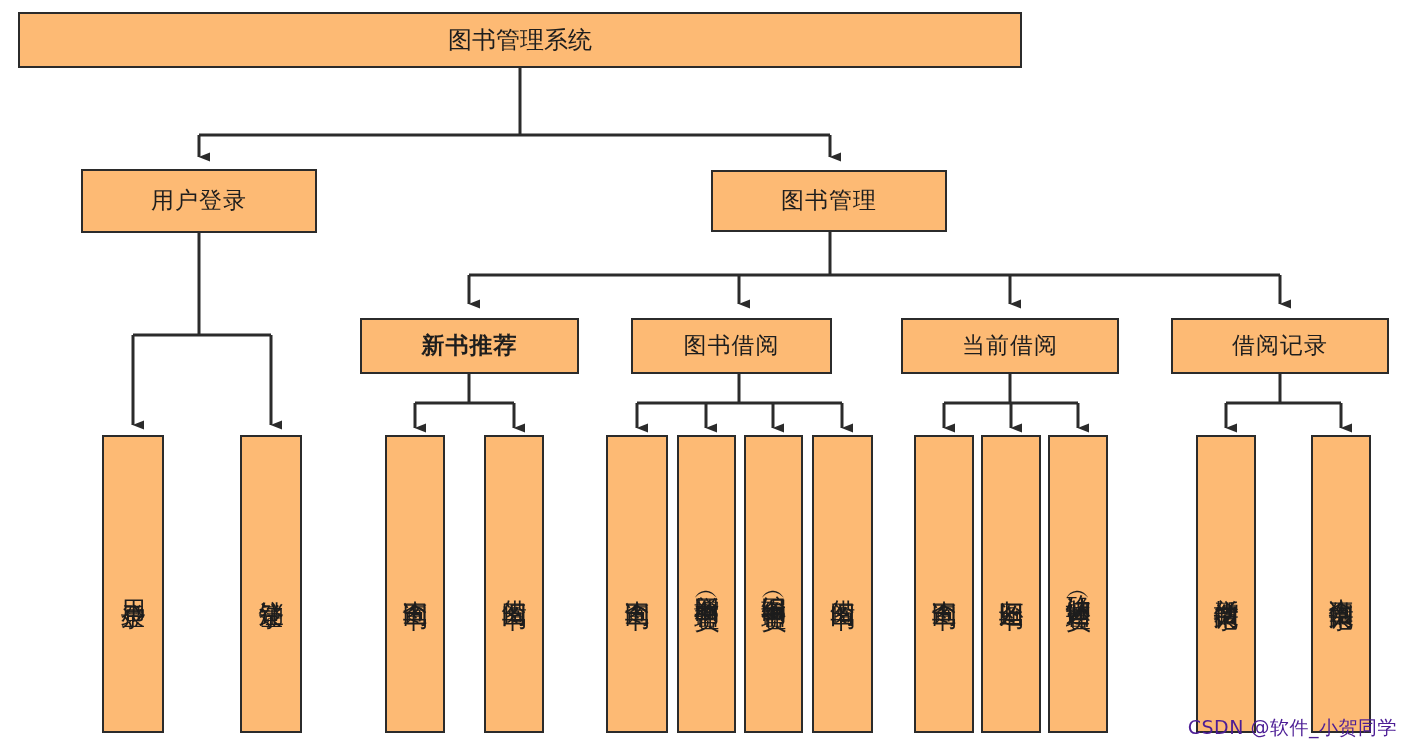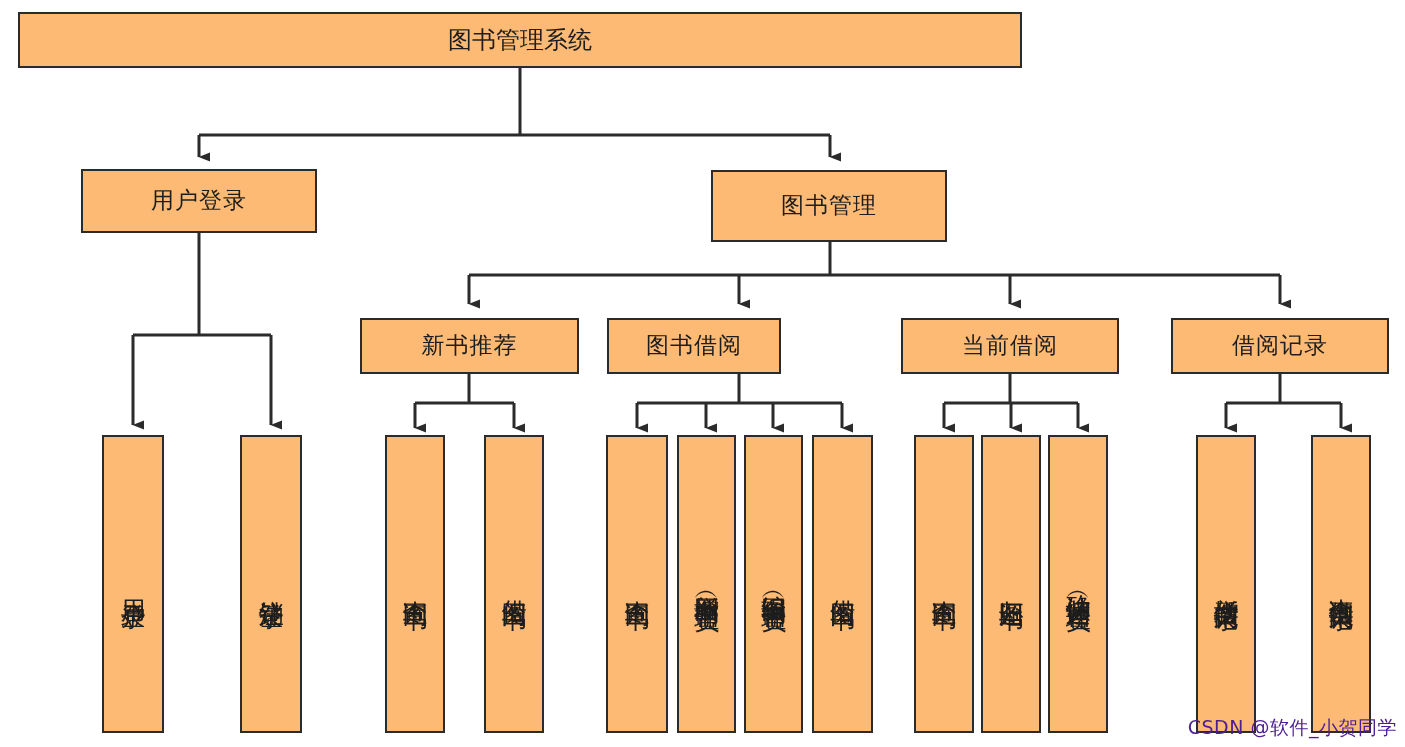--- a/index.html
+++ b/index.html
@@ -126,29 +126,29 @@
   </svg>
 
   <div class="node root" style="left:18px; top:12px; width:1004px; height:56px;">
     <span class="hlabel">图书管理系统</span>
   </div>
 
   <div class="node h" style="left:81px; top:169px; width:236px; height:64px;">
     <span class="hlabel">用户登录</span>
   </div>
 
-  <div class="node h" style="left:711px; top:170px; width:236px; height:72px;">
+  <div class="node h" style="left:711px; top:170px; width:236px; height:62px;">
     <span class="hlabel">图书管理</span>
   </div>
 
-  <div class="node h" style="left:360px; top:318px; width:219px; height:56px;">
+  <div class="node h" style="left:360px; top:318px; width:219px; height:56px;font-weight:bold;">
     <span class="hlabel">新书推荐</span>
   </div>
 
-  <div class="node h" style="left:607px; top:318px; width:174px; height:56px;text-align:right;">
+  <div class="node h" style="left:631px; top:318px; width:201px; height:56px;text-align:right;">
     <span class="hlabel">图书借阅</span>
   </div>
 
   <div class="node h" style="left:901px; top:318px; width:218px; height:56px;">
     <span class="hlabel">当前借阅</span>
   </div>
 
   <div class="node h" style="left:1171px; top:318px; width:218px; height:56px;">
     <span class="hlabel">借阅记录</span>
   </div>

